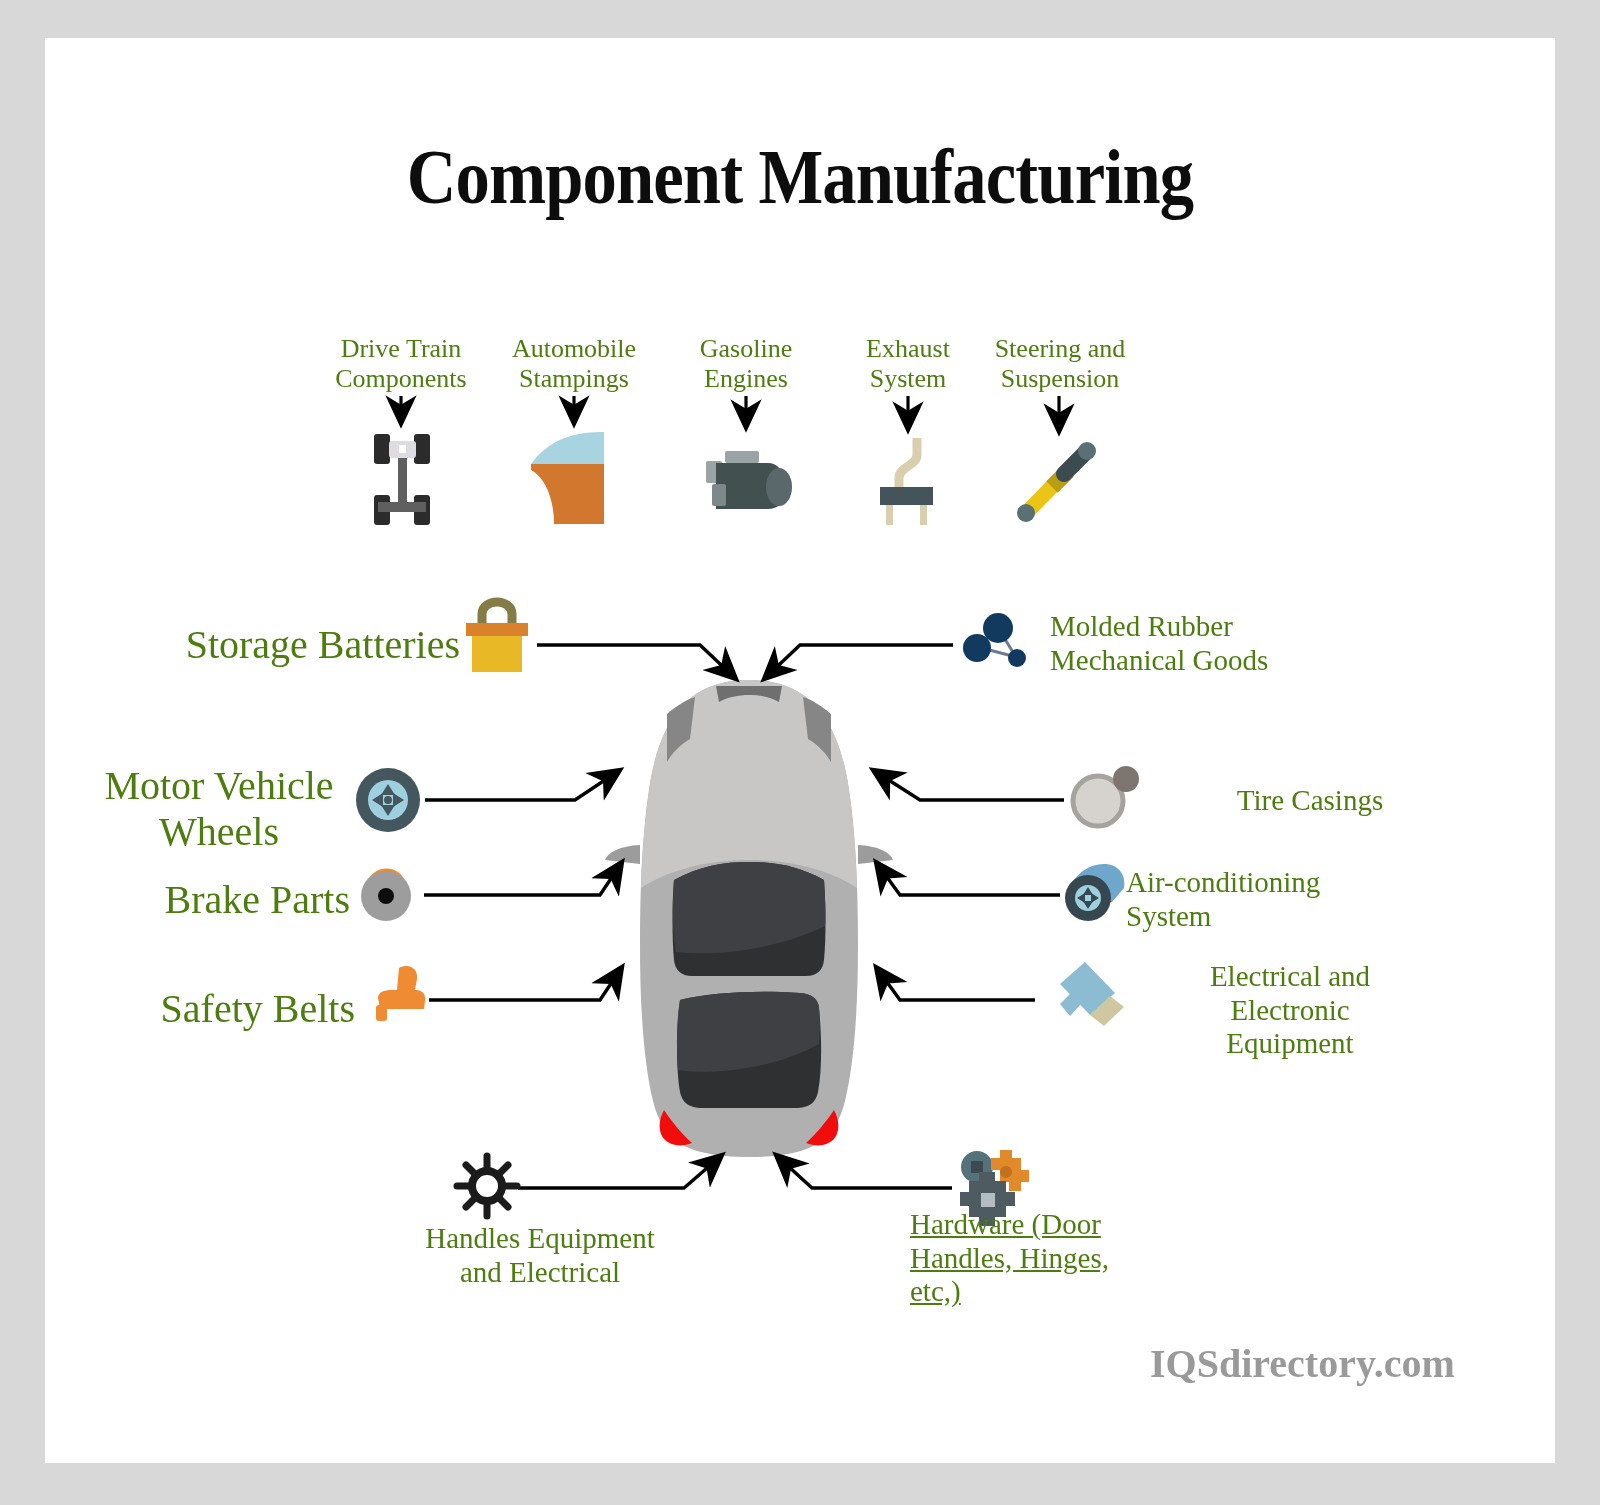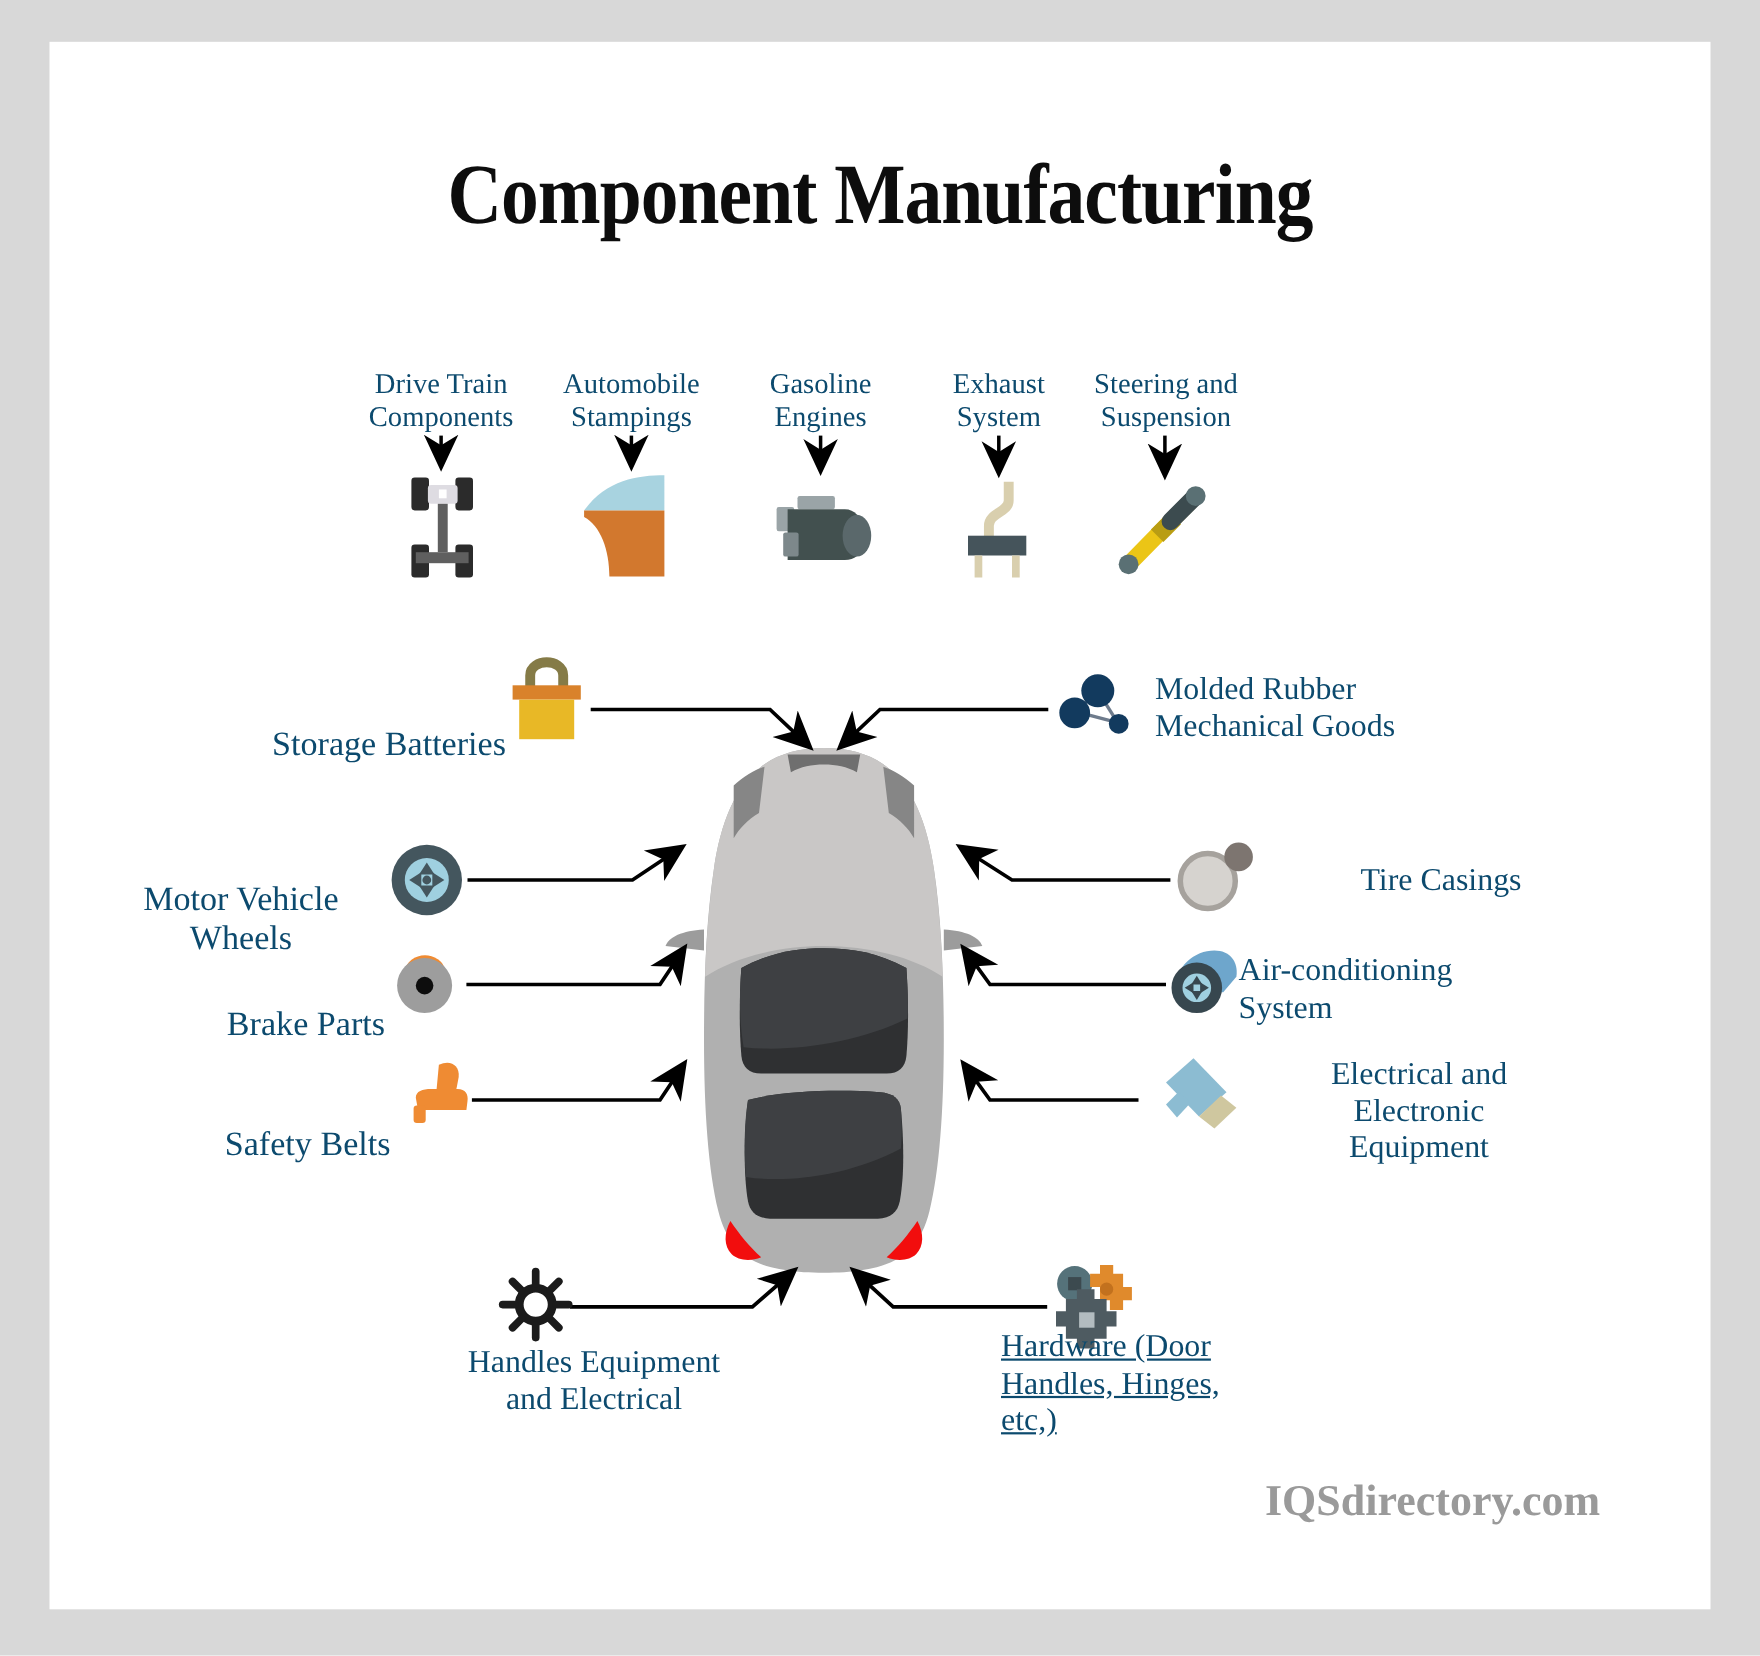--- a/index.html
+++ b/index.html
@@ -15,27 +15,27 @@
     width:1510px;height:1425px;
     background:#ffffff;
   }
   #canvas{position:absolute;left:0;top:0;width:1600px;height:1505px;}
   .svgroot{position:absolute;left:0;top:0;}
 
   
   .lbl{
     position:absolute;
     font-family:"Liberation Serif", serif;
-    color:#0c4a6e;
+    color:#4d7c0f;
     line-height:1.16;
     text-align:center;
     white-space:pre-line;
   }
   .top-lbl{font-size:26px;}
-  .side-lbl{font-size:31px;margin-top:36px;}
+  .side-lbl{font-size:40px;}
   .big-lbl{font-size:29px;}
 
   #title{
     position:absolute;
     left:0;right:0;top:132px;
     text-align:center;
     font-family:"Liberation Serif", serif;
     font-weight:bold;
     font-size:78px;
     letter-spacing:-1px;

